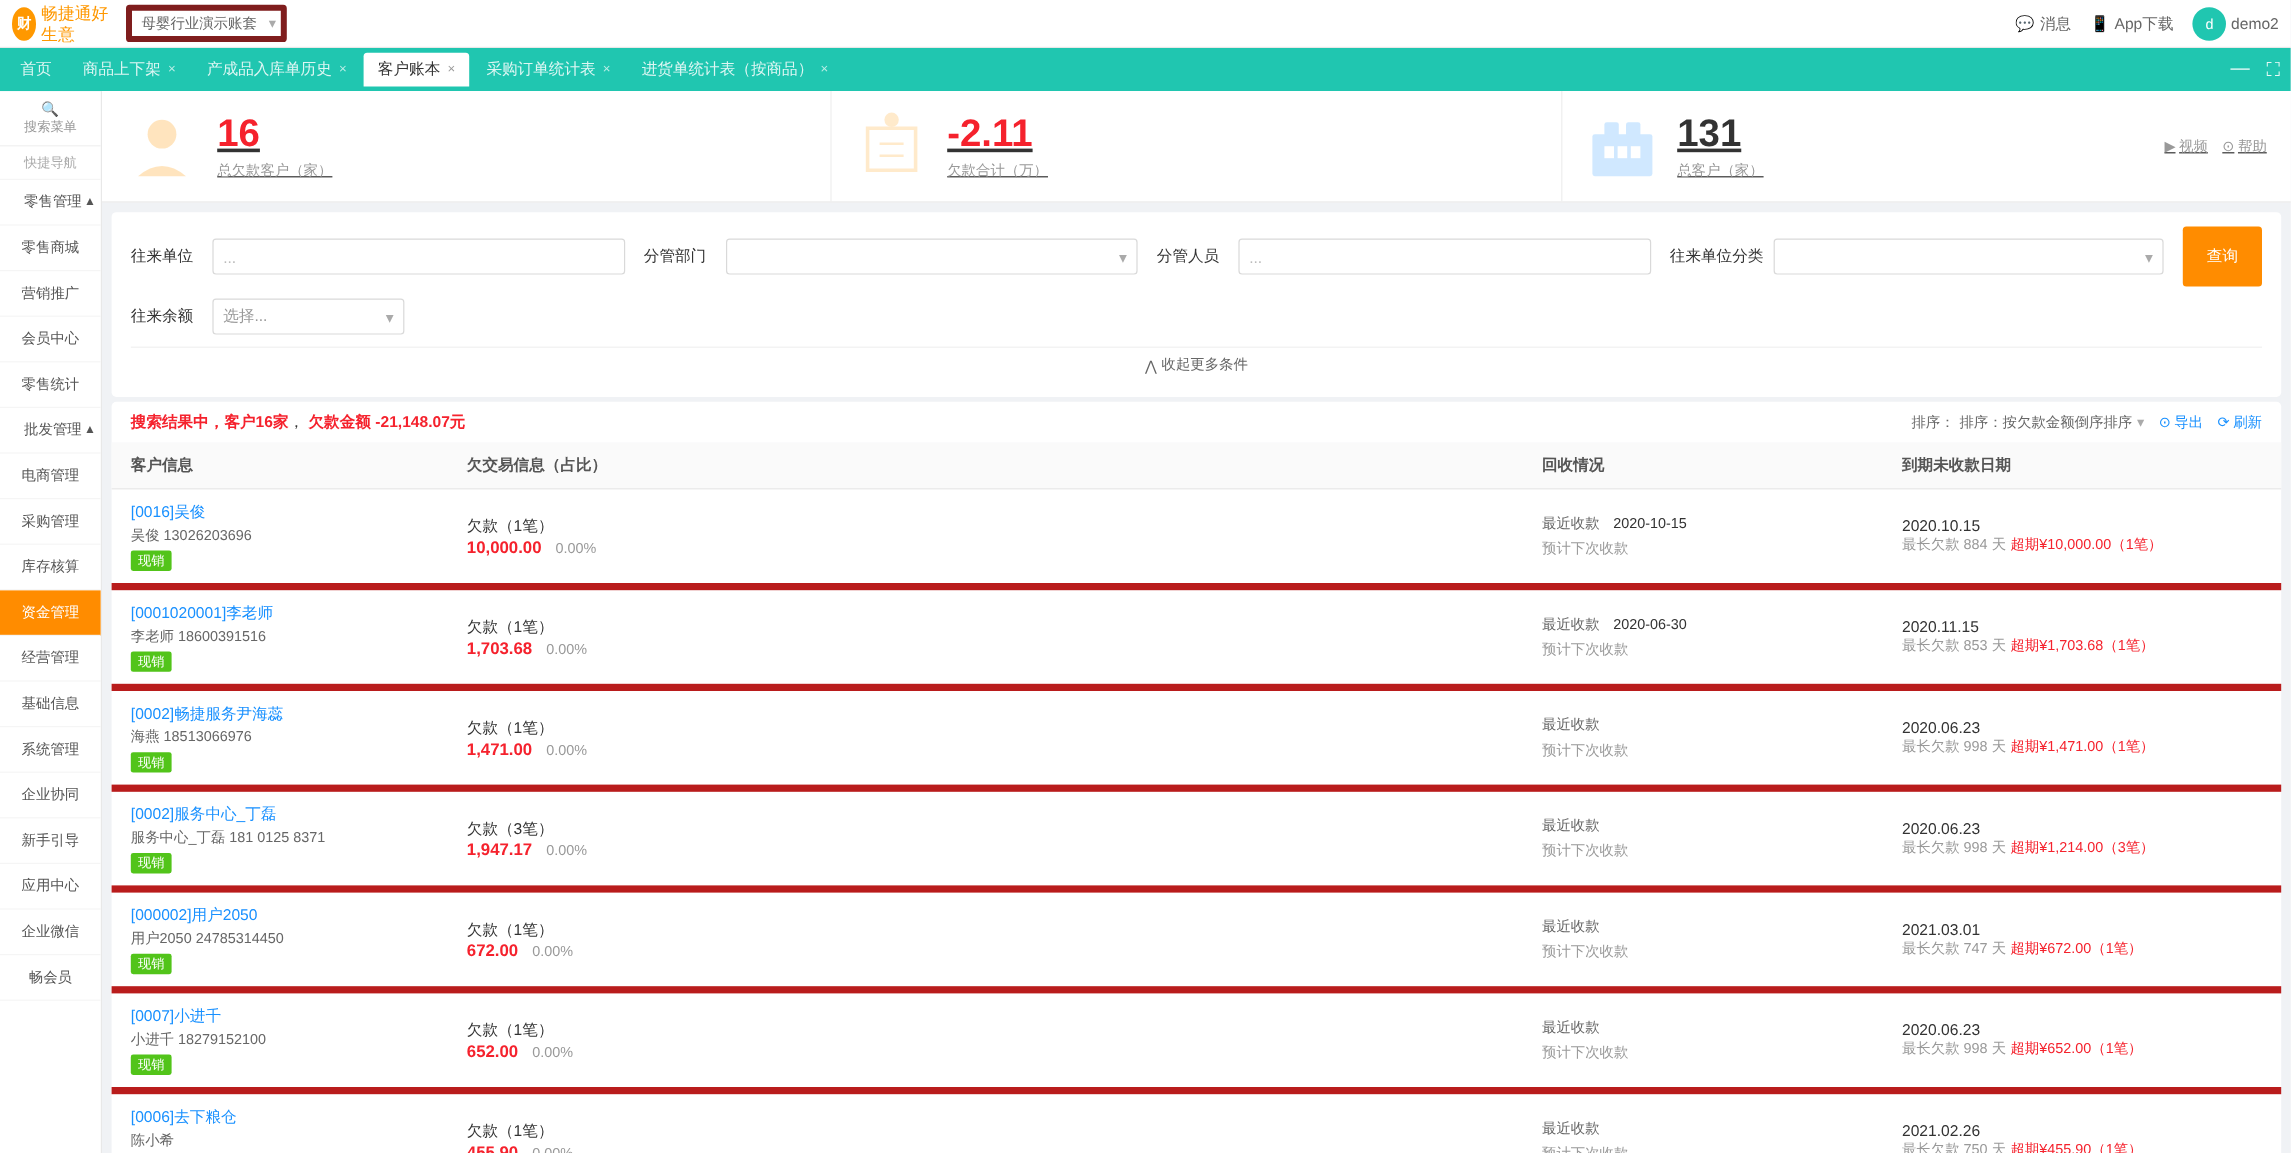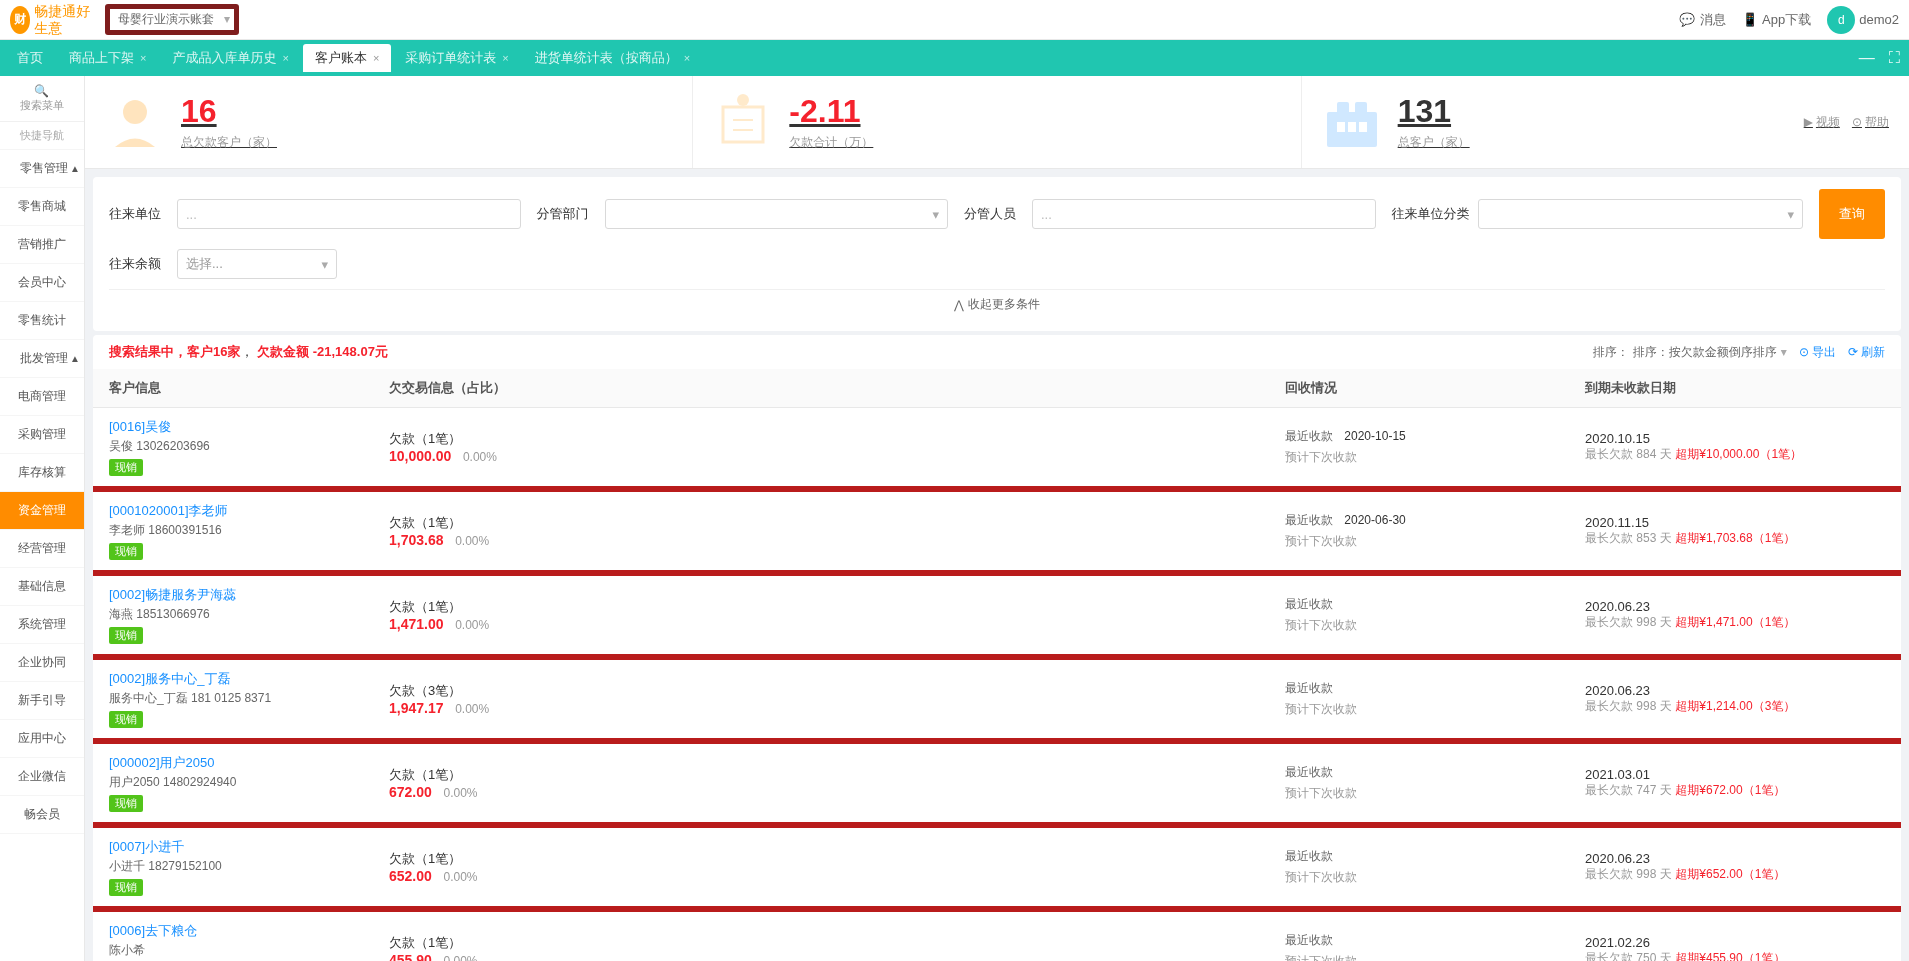--- a/index.html
+++ b/index.html
@@ -437,21 +437,21 @@
             <span class="overdue-info">超期¥1,214.00（3笔）</span>
           </div>
         </div>
       </div>
 
       <div class="table-row-item">
         <div>
           <div class="customer-name">
             <span>[000002]</span><span>用户2050</span>
           </div>
-          <div class="customer-phone">用户2050  14802924940</div>
+          <div class="customer-phone">用户2050  24785314450</div>
           <div><span class="customer-tag">现销</span></div>
         </div>
         <div>
           <div class="debt-count">欠款（1笔）</div>
           <div>
             <span class="debt-amount">672.00</span>
             <span class="debt-percent">0.00%</span>
           </div>
         </div>
         <div>

